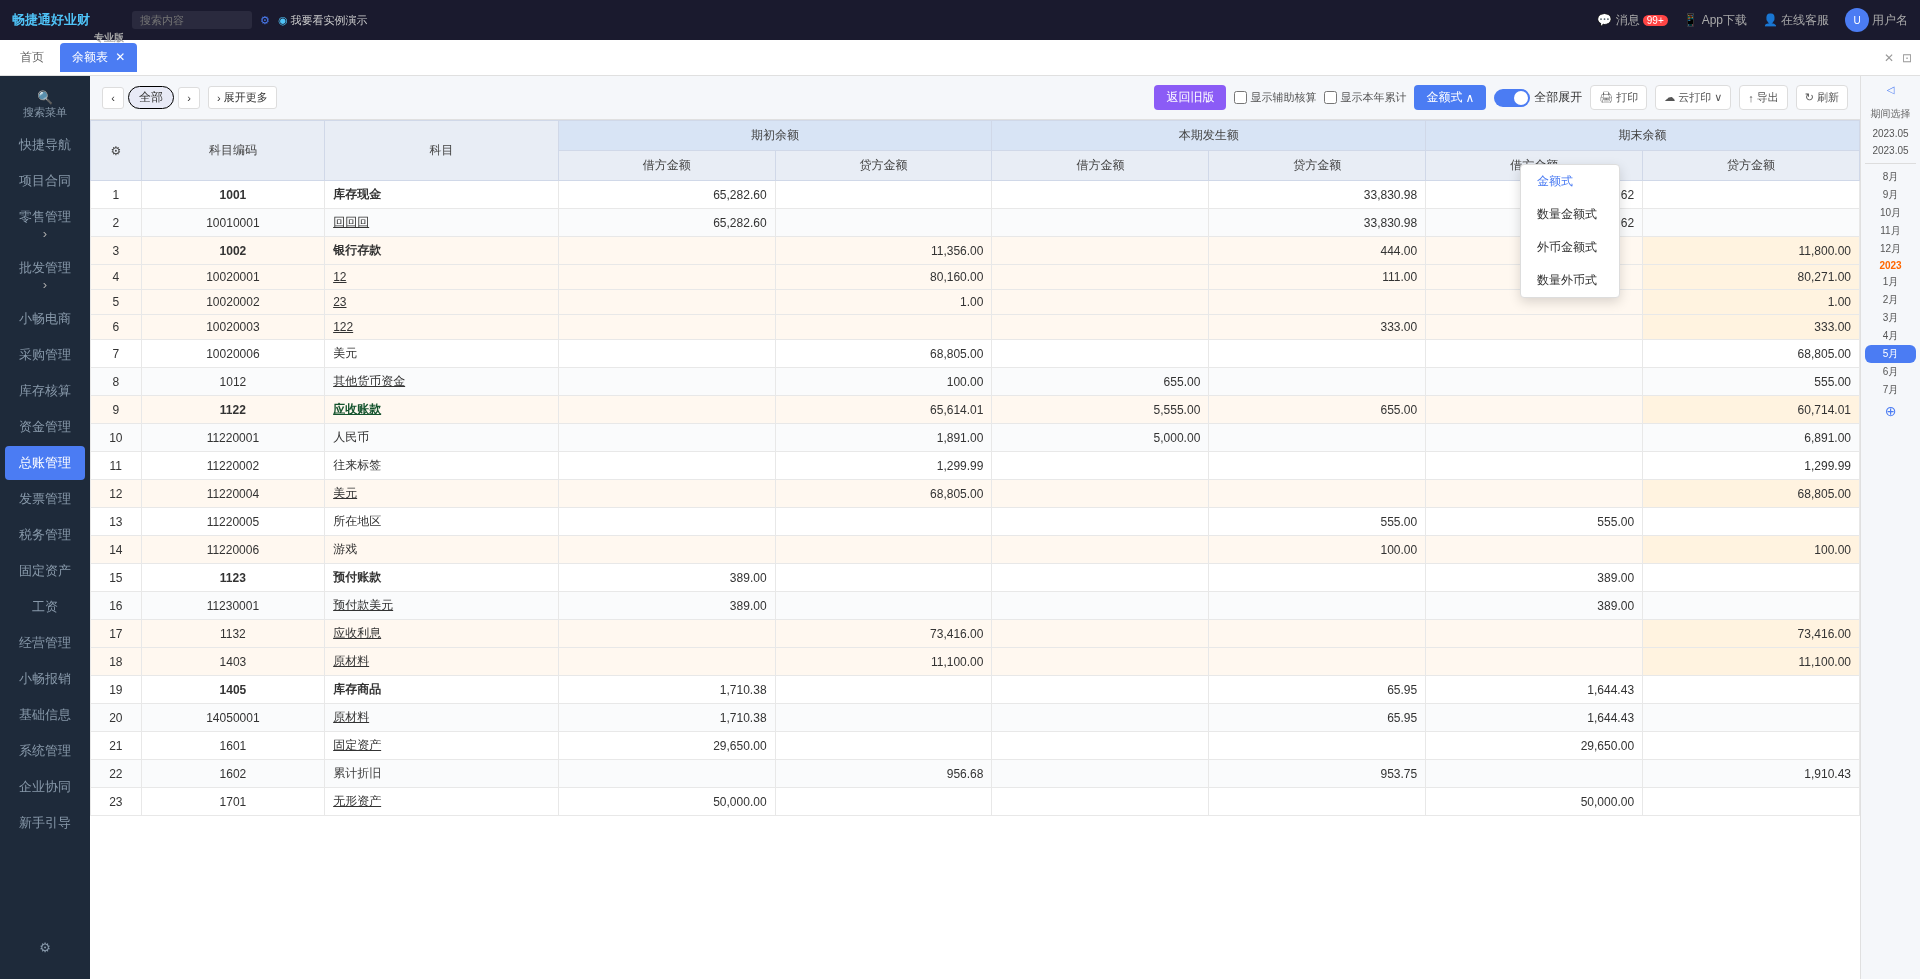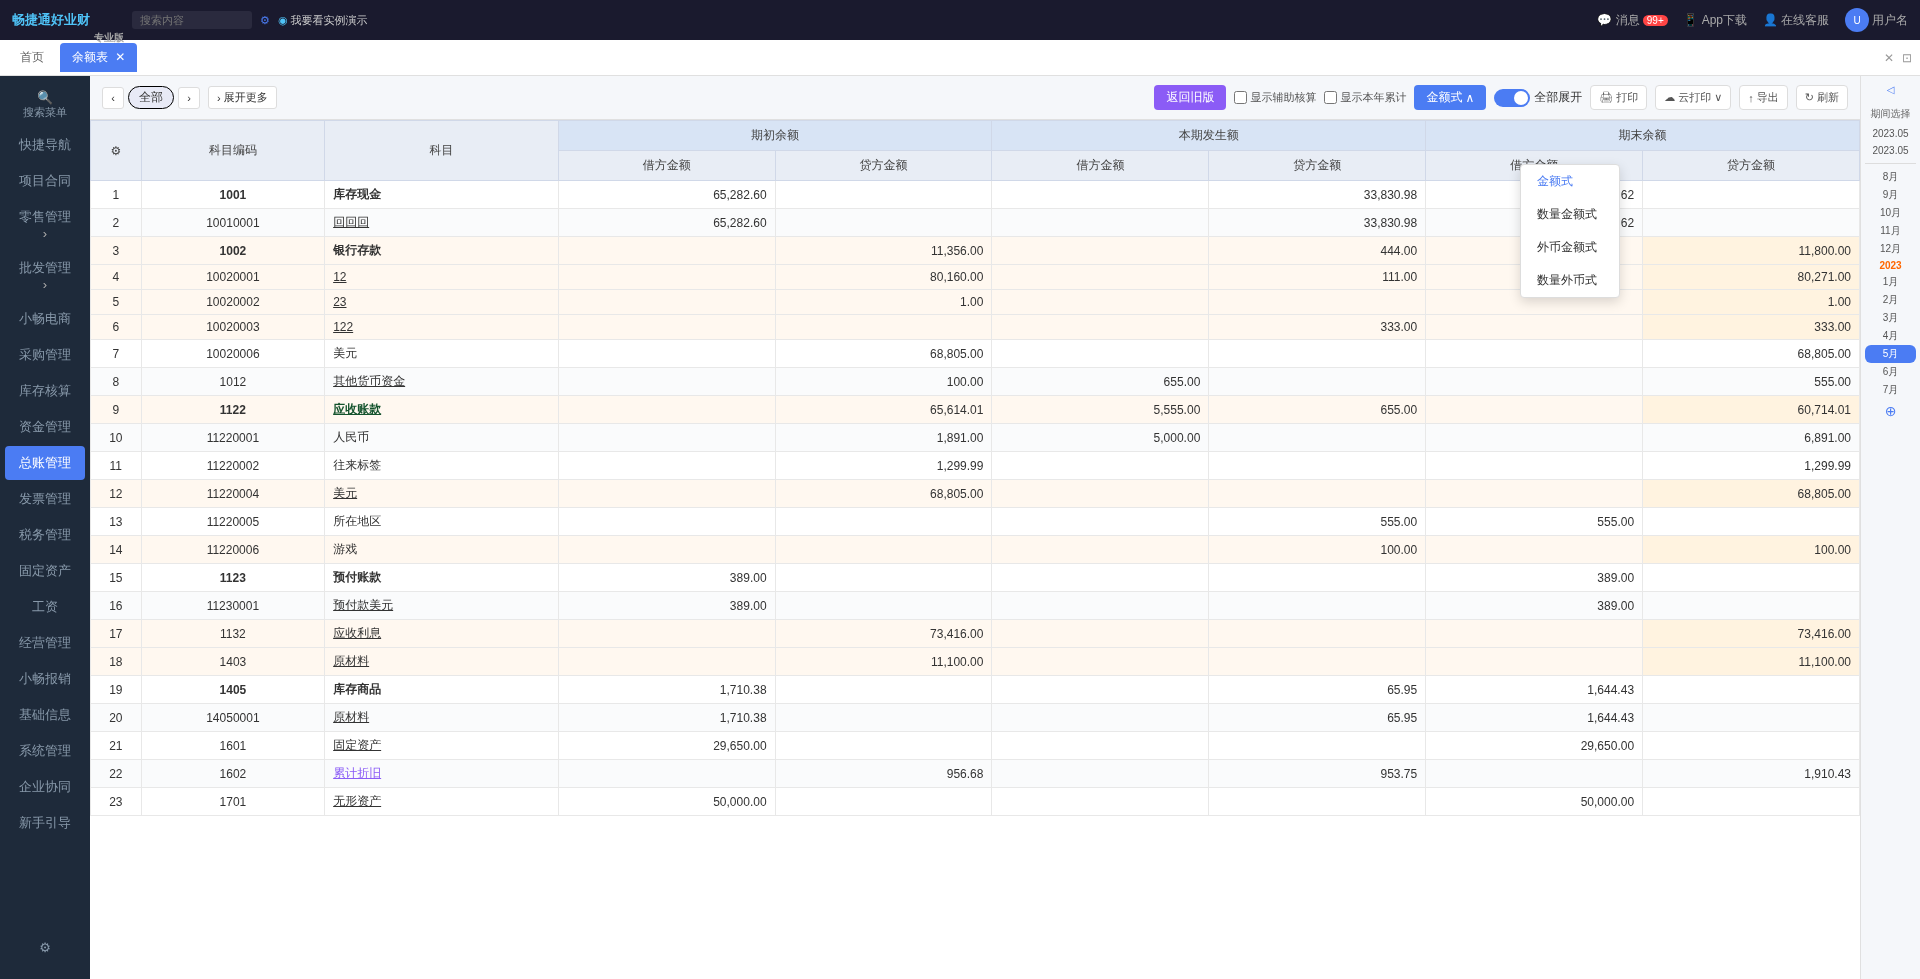--- a/index.html
+++ b/index.html
@@ -593,21 +593,21 @@
               <td class="td-right">29,650.00</td>
               <td class="td-right"></td>
               <td class="td-right"></td>
               <td class="td-right"></td>
               <td class="td-right">29,650.00</td>
               <td class="td-right"></td>
             </tr>
             <tr>
               <td class="td-center">22</td>
               <td class="td-center">1602</td>
-              <td class="" style="color: #8b5cf6; text-decoration: underline; cursor: pointer;">累计折旧</td>
+              <td class="" style="color: #404040; cursor: pointer;">累计折旧</td>
               <td class="td-right"></td>
               <td class="td-right">956.68</td>
               <td class="td-right"></td>
               <td class="td-right">953.75</td>
               <td class="td-right"></td>
               <td class="td-right">1,910.43</td>
             </tr>
             <tr>
               <td class="td-center">23</td>
               <td class="td-center">1701</td>

